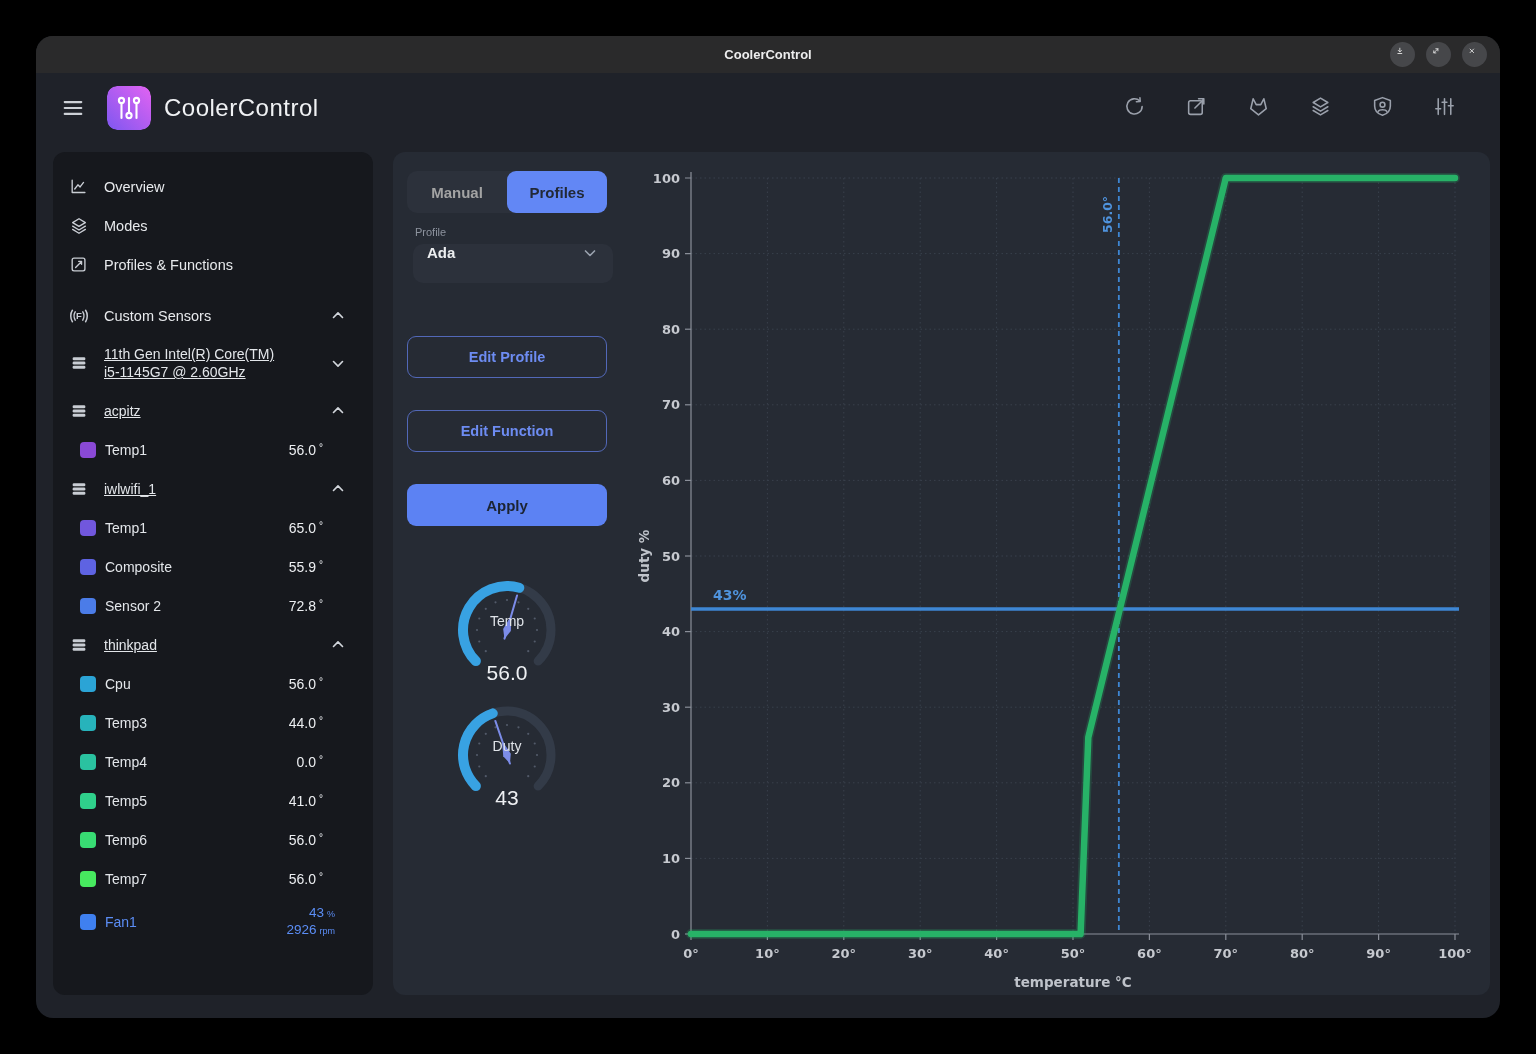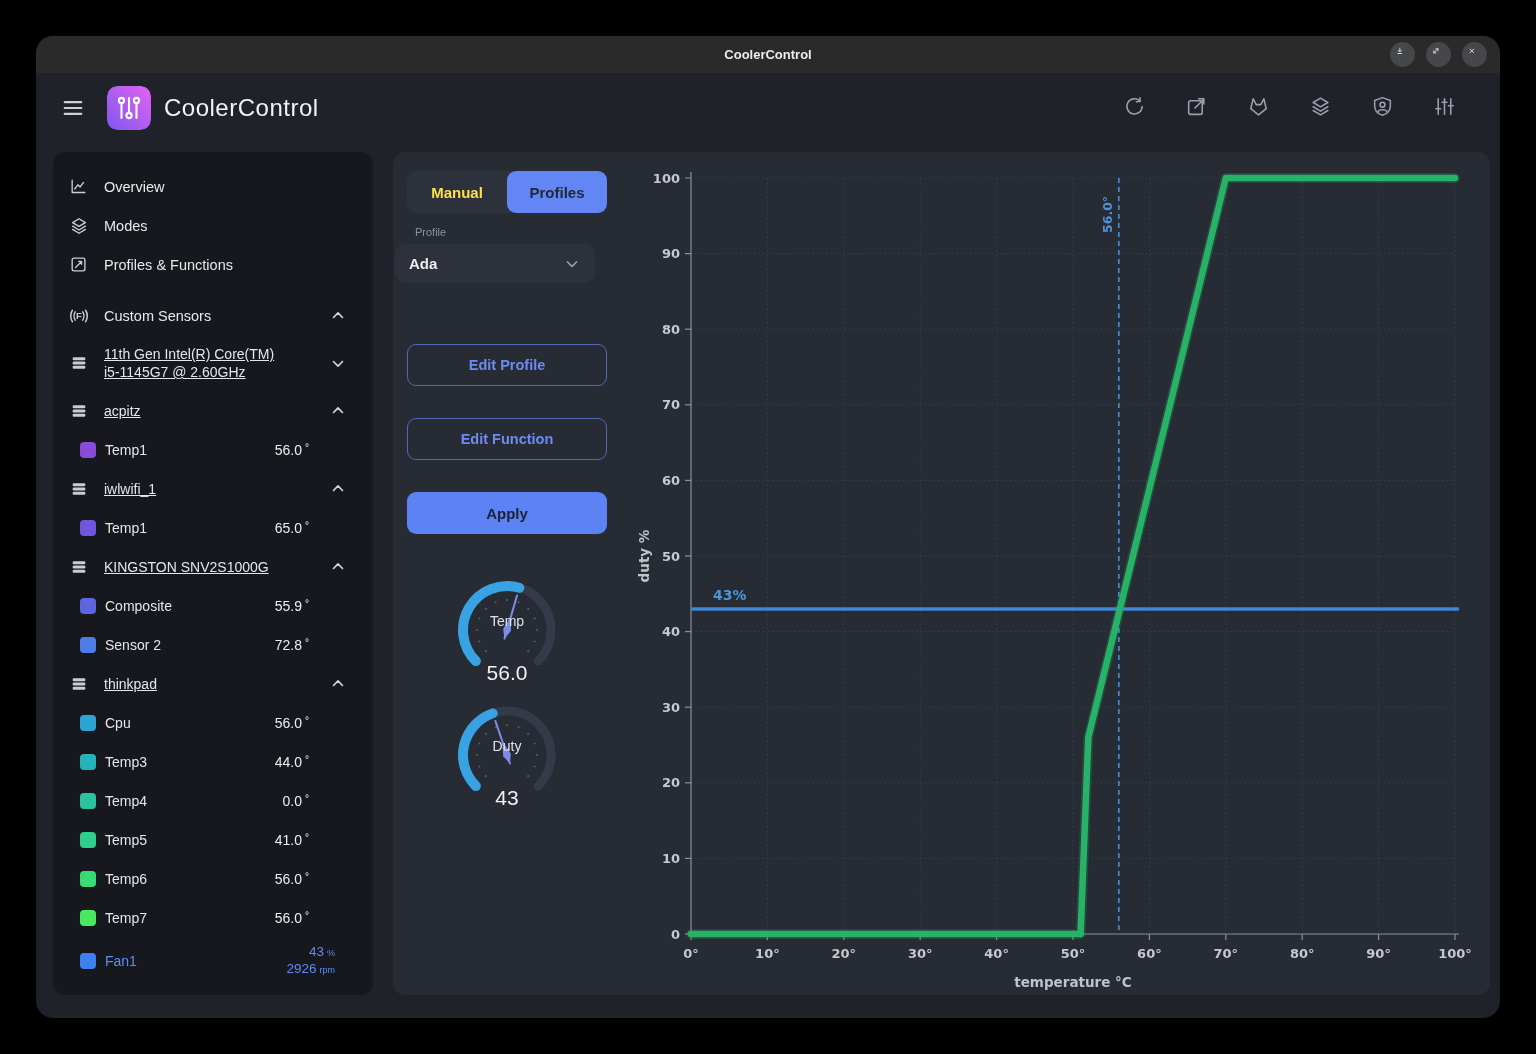--- a/index.html
+++ b/index.html
@@ -36,41 +36,41 @@
   .side-icon{position:absolute;left:15px;width:22px;height:22px;color:#c9cdd4;display:flex;
              align-items:center;justify-content:center;}
   .side-icon svg{stroke:currentColor;fill:none;stroke-width:1.5;stroke-linecap:round;stroke-linejoin:round;}
   .side-label{position:absolute;left:51px;font-size:14.5px;color:#e7e9ec;}
   .dev-name{position:absolute;left:51px;right:64px;font-size:14px;color:#e3e6ea;line-height:18px;text-decoration:underline;}
   .chev{position:absolute;right:26px;width:18px;height:18px;color:#d2d6dc;background:none;border:none;
         padding:0;cursor:pointer;}
   .chev svg{stroke:currentColor;fill:none;stroke-width:2;stroke-linecap:round;stroke-linejoin:round;}
   .swatch{position:absolute;left:27px;width:16px;height:16px;border-radius:4px;}
   .sensor-label{position:absolute;left:52px;font-size:14px;color:#e3e6ea;}
-  .sensor-val{position:absolute;right:64px;font-size:14px;color:#eceef1;}
+  .sensor-val{position:absolute;right:50px;font-size:14px;color:#eceef1;}
   .sensor-val .deg{font-size:10px;vertical-align:4px;margin-left:3px;}
   .fan-vals{position:absolute;right:38px;text-align:right;line-height:15px;margin-left:12px;}
   .fan-line{font-size:13.5px;}
   .fan-line .unit{font-size:9px;margin-left:3px;}
   
   .main-panel{position:absolute;left:357px;top:116px;width:1097px;height:843px;background:#262b34;
               border-radius:12px;}
   .tabgroup{position:absolute;left:14px;top:19px;width:200px;height:42px;background:#2c313b;
             border-radius:10px;display:flex;}
   .tab{flex:1;border:none;background:none;border-radius:9px;font-size:15px;font-weight:bold;
-       color:#fde047;cursor:pointer;font-family:inherit;}
+       color:#a3a3a3;cursor:pointer;font-family:inherit;}
   .tab.active{background:#6287f5;color:#222936;}
   .field-label{position:absolute;left:22px;top:74px;font-size:11px;color:#8d939e;}
-  .select{position:absolute;left:2px;top:92px;width:200px;height:39px;background:#2c313b;border:none;
-          border-radius:10px;display:flex;align-items:center;cursor:pointer;padding:0 14px;box-sizing:border-box;}
+  .select{position:absolute;left:20px;top:92px;width:200px;height:39px;background:#2c313b;border:none;
+          border-radius:10px;display:flex;align-items:flex-start;cursor:pointer;padding:0 14px;box-sizing:border-box;}
   .select-value{font-size:15px;font-weight:bold;color:#eceef0;}
   .select-chev{position:absolute;right:14px;color:#9aa2ae;width:18px;height:18px;}
   .select-chev svg{stroke:currentColor;fill:none;stroke-width:2;stroke-linecap:round;stroke-linejoin:round;}
   .btn{position:absolute;left:14px;width:200px;height:42px;border-radius:9px;font-size:14.5px;
-       font-weight:bold;cursor:pointer;font-family:inherit;margin-top:8px;}
+       font-weight:bold;cursor:pointer;font-family:inherit;}
   .btn.outline{background:transparent;border:1px solid #5268b8;color:#6d8cf2;}
   .btn.filled{background:#5c82f3;border:none;color:#1c2433;font-size:15px;}
   .gauge-wrap{position:absolute;left:54px;width:120px;height:130px;}
   
   .chart{position:absolute;left:240px;top:3px;width:852px;height:838px;}
 </style>
 </head>
 <body>
 
 <div class="window">
@@ -254,35 +254,20 @@
         </span>
         <span class="dev-name">iwlwifi_1</span>
         <button class="chev"><svg viewBox="0 0 22 22" width="18" height="18">
             <path d="M5.5 12.8 11 7.2l5.5 5.6"></path>
           </svg></button>
       </div>
       <div class="side-row">
         <span class="swatch" style="background: rgb(113, 87, 221);"></span>
         <span class="sensor-label">Temp1</span>
         <span class="sensor-val">65.0<span class="deg">°</span></span>
-      </div>
-      <div class="side-row">
-        <span class="side-icon">
-          <svg viewBox="0 0 22 22" width="20" height="20">
-            <g fill="currentColor" stroke="none">
-              <rect x="4" y="4.6" width="14" height="3.5" rx="1.4"></rect>
-              <rect x="4" y="9.25" width="14" height="3.5" rx="1.4"></rect>
-              <rect x="4" y="13.9" width="14" height="3.5" rx="1.4"></rect>
-            </g>
-          </svg>
-        </span>
-        <span class="dev-name">KINGSTON SNV2S1000G</span>
-        <button class="chev"><svg viewBox="0 0 22 22" width="18" height="18">
-            <path d="M5.5 12.8 11 7.2l5.5 5.6"></path>
-          </svg></button>
       </div>
       <div class="side-row">
         <span class="swatch" style="background: rgb(94, 99, 226);"></span>
         <span class="sensor-label">Composite</span>
         <span class="sensor-val">55.9<span class="deg">°</span></span>
       </div>
       <div class="side-row">
         <span class="swatch" style="background: rgb(75, 124, 232);"></span>
         <span class="sensor-label">Sensor 2</span>
         <span class="sensor-val">72.8<span class="deg">°</span></span>

